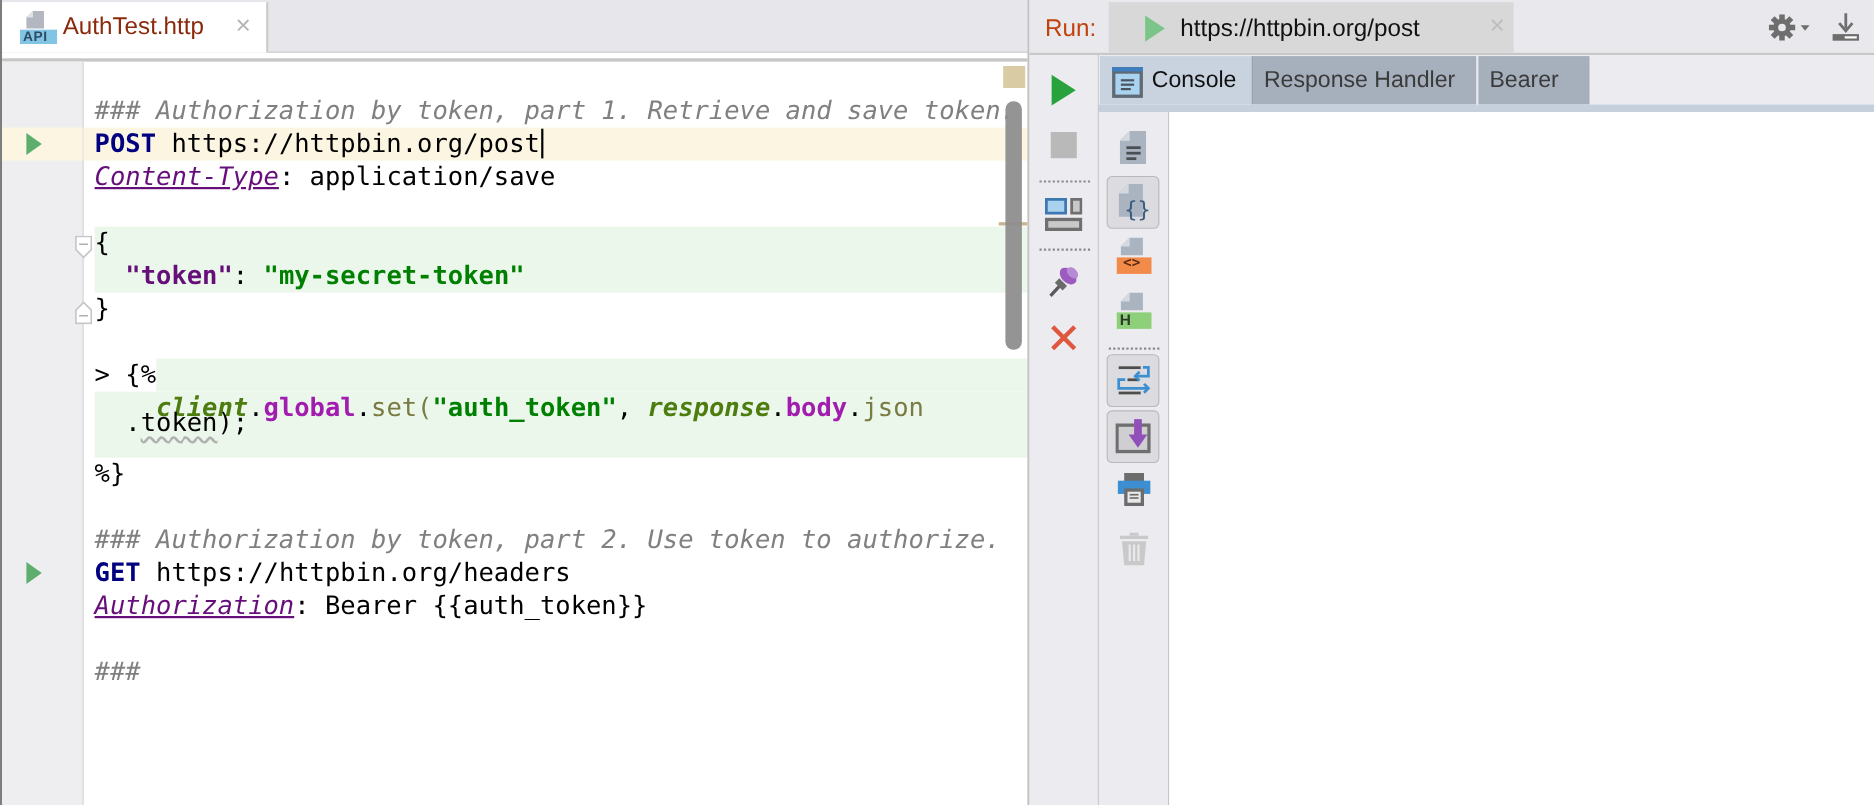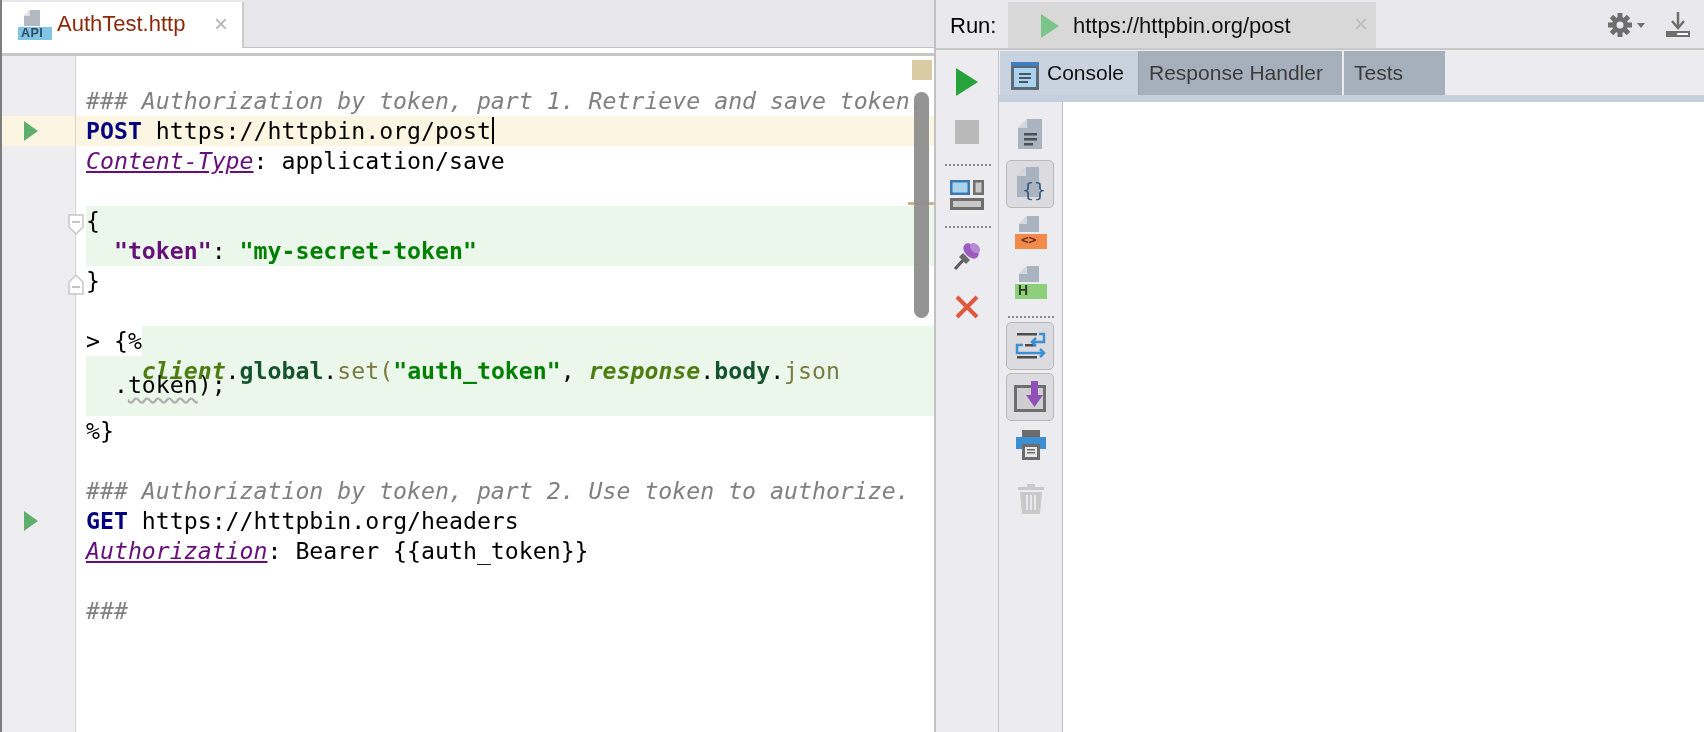--- a/index.html
+++ b/index.html
@@ -15,31 +15,31 @@
   #gutter{left:0;top:56px;width:73px;height:676px;background:#eeeef1;border-right:1px solid #d4d4d4;}
   .hl-current{background:#fbf5e2;}
   .hl-inject{background:#ebf7eb;}
   .code-line{position:absolute;left:84px;height:30px;line-height:30px;white-space:pre;font-family:"DejaVu Sans Mono",monospace;font-size:23.2px;color:#000;}
   .c-comment{color:#808080;font-style:italic;}
   .c-kw{color:#000080;font-weight:bold;}
   .c-hdr{color:#660e7a;font-style:italic;text-decoration:underline;}
   .c-key{color:#660e7a;font-weight:bold;}
   .c-str{color:#008000;font-weight:bold;}
   .c-jsobj{color:#4d7c0f;font-weight:bold;font-style:italic;}
-  .c-jsprop{color:#14532d;font-weight:bold;}
+  .c-jsprop{color:#a21caf;font-weight:bold;}
   .c-jsfn{color:#7a7a43;}
   .c-wavy{text-decoration:underline wavy #b0b0b0;text-underline-offset:4px;}
   #caret{left:490px;top:117px;width:2px;height:27px;background:#000;}
   #scroll-thumb{left:912px;top:92px;width:15px;height:226px;border-radius:8px;background:#8e8e8e;opacity:.95;}
   #marker-square{left:910px;top:60px;width:20px;height:20px;background:#d9cba4;}
   #marker-line{left:906px;top:202px;width:26px;height:3px;background:#c8b58d;}
   
   #divider{left:934px;top:0;width:2px;height:732px;background:#c2c2c2;}
   #run-header{left:936px;top:0;width:768px;height:50px;background:#e9e9ed;border-bottom:2px solid #c8c8c8;box-sizing:border-box;}
-  #run-label{left:14px;top:13px;font-size:22px;color:#000000;}
+  #run-label{left:14px;top:13px;font-size:22px;color:#c2410c;}
   #run-tab{left:72px;top:2px;width:368px;height:46px;background:#d8d8d9;}
   #run-tab .label{left:65px;top:11px;font-size:22px;color:#111;white-space:nowrap;}
   #run-tab .close{left:346px;top:8px;font-size:24px;color:#bdbdbd;}
   #toolbar1{left:936px;top:50px;width:63px;height:682px;background:#ececf0;border-right:1px solid #c6c6c6;box-sizing:border-box;}
   #tabsrow{left:999px;top:50px;width:705px;height:45px;background:#ececf0;}
   .ctab{position:absolute;top:1px;height:44px;font-size:21px;line-height:44px;box-sizing:border-box;}
   #tab-console{left:1px;width:138px;background:#c9d3e0;color:#111;padding-left:31px;}
   #tab-response{left:139px;width:204px;background:#a6afbc;color:#3b3b3b;padding-left:10px;border-left:1px solid #9aa2ad;}
   #tab-tests{left:345px;width:101px;background:#a6afbc;color:#3b3b3b;padding-left:10px;}
   #tabs-strip{left:999px;top:95px;width:705px;height:7px;background:#c6d0dd;}
@@ -203,21 +203,21 @@
         <rect x="0" y="0" width="28" height="4" fill="#3f7fbf"></rect>
         <rect x="3" y="6" width="22" height="19" fill="#a9d3ef"></rect>
         <rect x="8" y="11" width="12" height="2" fill="#4a5560"></rect>
         <rect x="8" y="15" width="12" height="2" fill="#4a5560"></rect>
         <rect x="8" y="19" width="9" height="2" fill="#4a5560"></rect>
       </svg>
     </span>
     <span class="abs" style="left:47px;top:0;">Console</span>
   </div>
   <div id="tab-response" class="ctab"><span>Response Handler</span></div>
-  <div id="tab-tests" class="ctab"><span>Tests</span></div>
+  <div id="tab-tests" class="ctab"><span>Bearer</span></div>
 </div>
 <div id="tabs-strip" class="abs"></div>
 
 <div id="toolbar2" class="abs">
   <span class="tb-icon" style="left:19px;top:17px;">
     <svg width="24" height="30" viewBox="0 0 24 30">
         <path d="M9 0 H24 V30 H0 V9 Z" fill="#aab3c0"></path>
         <path d="M0 9 L9 0 V9 Z" fill="#d4d9e0"></path>
         <rect x="6" y="14" width="13" height="2.5" fill="#4a4f55"></rect>
         <rect x="6" y="19" width="13" height="2.5" fill="#4a4f55"></rect>

